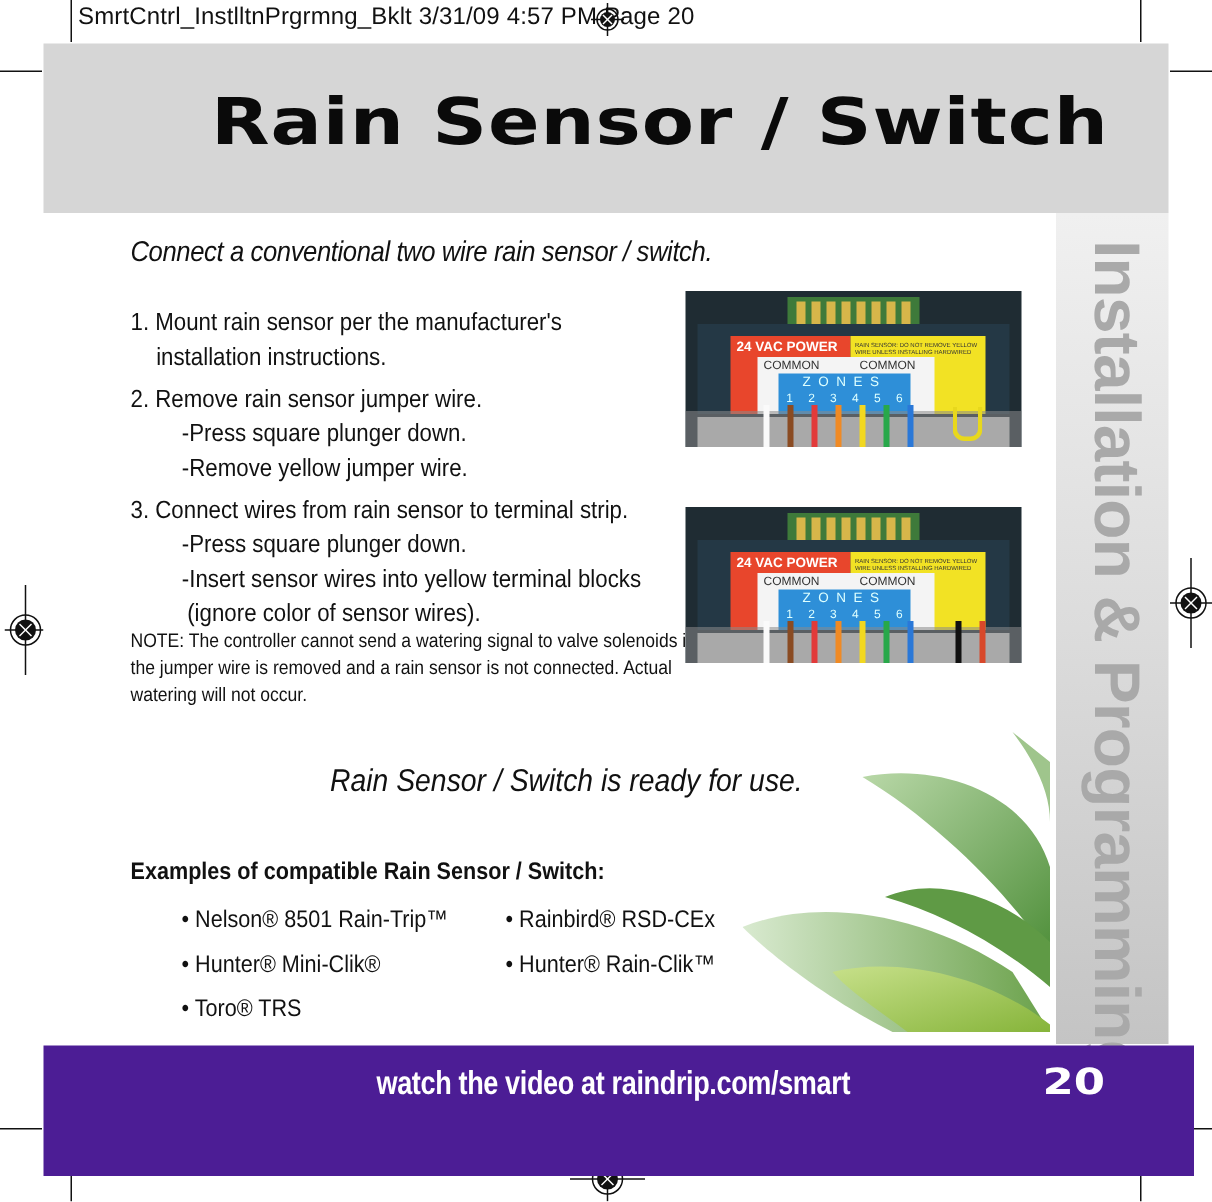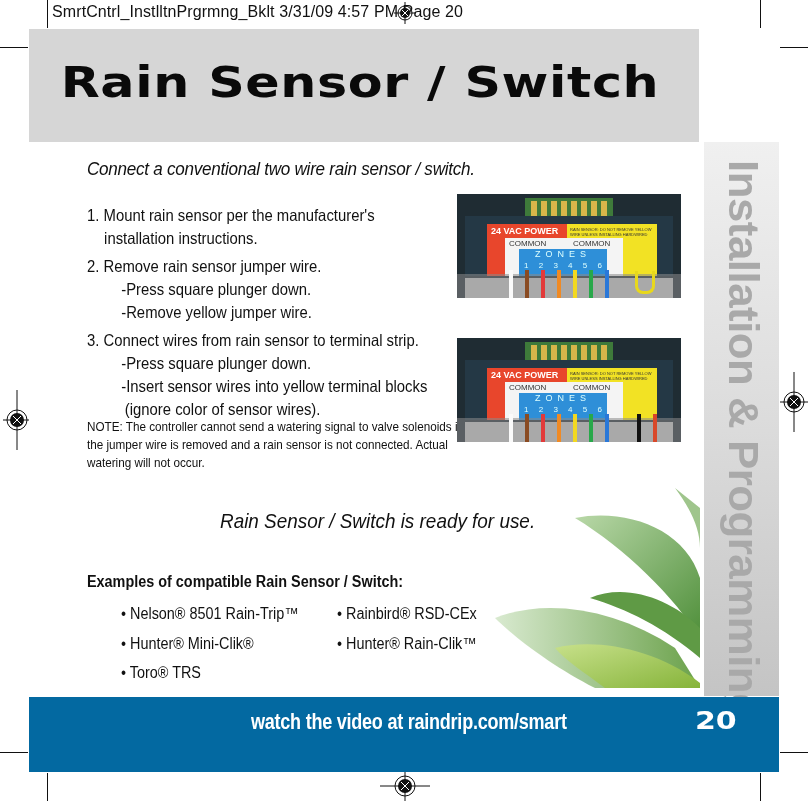--- a/index.html
+++ b/index.html
@@ -1,21 +1,21 @@
 <!DOCTYPE html>
 <html><head>
 <meta charset="utf-8">
 <style>
   html, body { margin:0; padding:0; }
   body { width:808px; height:801px; position:relative; background:#ffffff; overflow:hidden;
          font-family:"Liberation Sans", sans-serif; color:#111; }
   .slug { position:absolute; left:52px; top:3px; font-size:16px; color:#111; white-space:nowrap; letter-spacing:0.1px; }
   .crop { position:absolute; background:#111; }
   .reg { position:absolute; width:22px; height:22px; }
-  .header-band { position:absolute; left:29px; top:29px; width:670px; height:113px; background:#d6d6d6; }
+  .header-band { position:absolute; left:29px; top:29px; width:750px; height:113px; background:#d6d6d6; }
   .page-title { position:absolute; right:40px; top:28px; font-family:"DejaVu Sans", sans-serif; font-weight:bold;
                 font-size:43px; letter-spacing:0.5px; color:#0a0a0a; white-space:nowrap; transform:scaleX(1.18); transform-origin:right center; }
   .side-tab { position:absolute; left:704px; top:142px; width:75px; height:554px;
               background:linear-gradient(180deg,#f0f0f0 0%,#dcdcdc 50%,#c4c4c4 100%); }
   .side-text { position:absolute; left:37px; top:18px; writing-mode:vertical-rl; font-weight:bold; font-size:43px;
                color:#a9a9a9; letter-spacing:-0.5px; white-space:nowrap; transform:scaleY(1.02); font-family:"Liberation Sans", sans-serif;
                transform-origin:top left; margin-left:-22px; }
   .intro { position:absolute; left:87px; top:158px; font-style:italic; font-size:19px; color:#111; letter-spacing:-0.3px; transform:scaleX(0.9); transform-origin:left; white-space:nowrap; }
   .steps { position:absolute; left:87px; top:204px; font-size:16.5px; line-height:23px; color:#111; transform:scaleX(0.9); transform-origin:left top; white-space:nowrap; }
   .step { margin-bottom:5px; }
@@ -33,21 +33,21 @@
   .photo .white span { position:absolute; top:1px; }
   .photo .zones { position:absolute; left:62px; top:55px; width:88px; height:27px; background:#2e8fd8; color:#dff; font-size:9px; text-align:center; letter-spacing:5px; }
   .photo .zones .nums { display:flex; justify-content:space-around; font-size:8px; letter-spacing:0; margin-top:2px; }
   .photo .strip { position:absolute; left:8px; top:84px; width:208px; height:24px; background:#cfcfcf; }
   .photo .wire { position:absolute; bottom:0; width:4px; height:28px; }
   .photo .floor { position:absolute; left:0; bottom:0; width:100%; height:24px; background:#8a8a8a; opacity:0.55; }
   .ready { position:absolute; left:220px; top:509px; font-style:italic; font-size:21px; color:#111; transform:scaleX(0.9); transform-origin:left; white-space:nowrap; }
   .examples-title { position:absolute; left:87px; top:573px; font-weight:bold; font-size:16px; color:#111; transform:scaleX(0.9); transform-origin:left; white-space:nowrap; }
   .ex { position:absolute; font-size:16px; color:#111; transform:scaleX(0.9); transform-origin:left; white-space:nowrap; }
   .leaf { position:absolute; left:495px; top:488px; width:205px; height:200px; }
-  .footer-band { position:absolute; left:29px; top:697px; width:750px; height:75px; background:#0369a1; }
+  .footer-band { position:absolute; left:29px; top:697px; width:750px; height:87px; background:#4c1d95;padding-left:17px; }
   .footer-text { position:absolute; left:222px; top:12px; color:#fff; font-weight:bold; font-size:22px; transform:scaleX(0.82); transform-origin:left; white-space:nowrap; letter-spacing:-0.3px; }
   .page-num { position:absolute; left:666px; top:10px; color:#fff; font-weight:bold; font-size:24px; font-family:"DejaVu Sans", sans-serif; transform:scaleX(1.25); transform-origin:left; }
 </style>
 </head>
 <body>
 
 <div class="slug">SmrtCntrl_InstlltnPrgrmng_Bklt  3/31/09  4:57 PM  Page 20</div>
 
 <div class="crop" style="left:47px;top:0;width:1px;height:28px;"></div>
 <div class="crop" style="left:0;top:47px;width:28px;height:1px;"></div>

